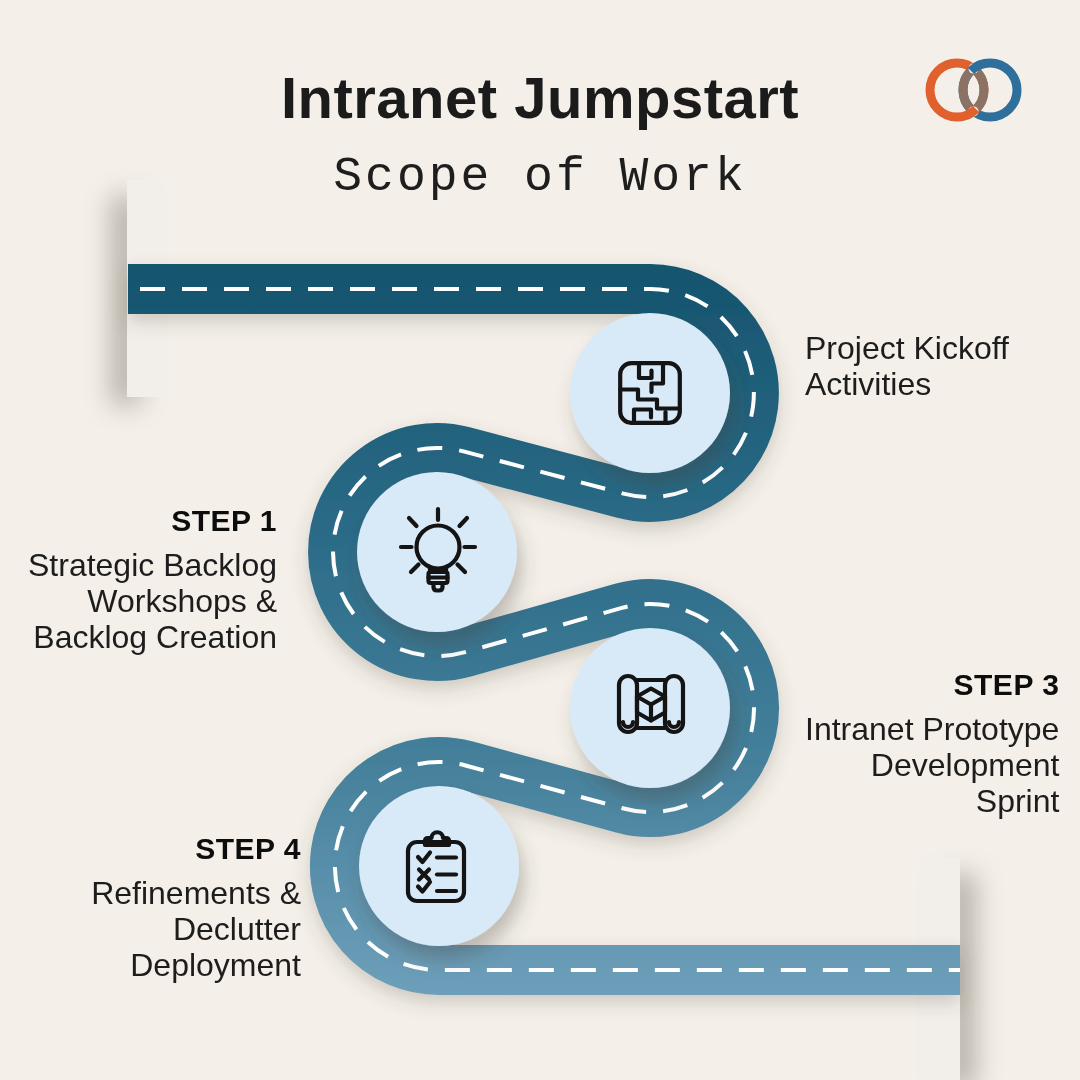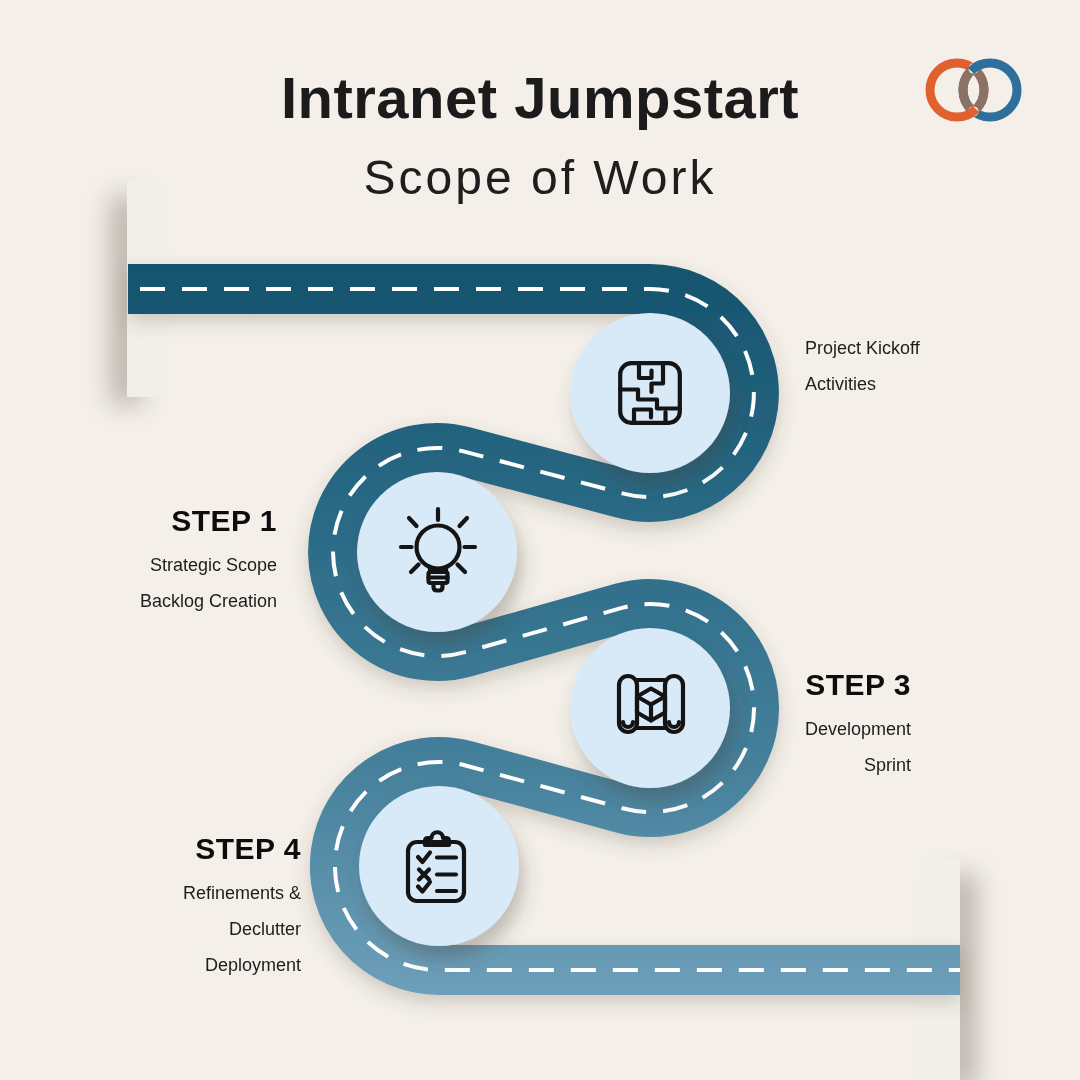--- a/index.html
+++ b/index.html
@@ -13,27 +13,27 @@
           box-shadow:-20px 12px 26px -4px rgba(96,86,74,.40);}
   #bar-br{left:920px;top:858px;width:40px;height:222px;
           box-shadow:20px 12px 26px -4px rgba(96,86,74,.40);}
   #road-svg{position:absolute;left:0;top:0;}
   .hdr-title{
     position:absolute;top:64px;left:0;width:1080px;text-align:center;
     font-size:58px;font-weight:700;color:#1B1B1B;letter-spacing:.5px;
   }
   .hdr-sub{
     position:absolute;top:150px;left:0;width:1080px;text-align:center;
-    font-family:Liberation Sans, sans-serif;font-weight:200;
+    font-family:Liberation Mono, monospace;font-weight:200;
     font-size:48px;letter-spacing:3px;color:#1E1E1E;
   }
   #logo{position:absolute;left:923px;top:56px;}
   .step{position:absolute;color:#1D1D1D;}
   .step .lbl{font-size:30px;font-weight:700;color:#0D0D0D;letter-spacing:.5px;margin-bottom:9px;}
-  .step .ln{font-size:18px;line-height:36px;white-space:nowrap;}
+  .step .ln{font-size:32px;line-height:36px;white-space:nowrap;}
   .s1{left:805px;top:330px;text-align:left;}
   .s2{right:803px;top:504px;text-align:right;}
   .s3{left:805px;top:668px;text-align:right;}
   .s4{right:779px;top:832px;text-align:right;}
 </style>
 </head>
 <body>
 
 <div id="bar-tl" class="decor-bar"></div>
 <div id="bar-br" class="decor-bar"></div>
@@ -141,26 +141,28 @@
   <path d="M53.1 53.1 A27 27 0 0 1 43.2 59.4" fill="none" stroke="#E0612E" stroke-width="9"></path>
 </svg>
 
 <div class="step s1">
   <div class="ln">Project Kickoff</div>
   <div class="ln">Activities</div>
 </div>
 
 <div class="step s2">
   <div class="lbl">STEP 1</div>
-  <div class="ln">Strategic Scope</div>
+  <div class="ln">Strategic Backlog</div>
+  <div class="ln">Workshops &amp;</div>
   <div class="ln">Backlog Creation</div>
 </div>
 
 <div class="step s3">
   <div class="lbl">STEP 3</div>
+  <div class="ln">Intranet Prototype</div>
   <div class="ln">Development</div>
   <div class="ln">Sprint</div>
 </div>
 
 <div class="step s4">
   <div class="lbl">STEP 4</div>
   <div class="ln">Refinements &amp;</div>
   <div class="ln">Declutter</div>
   <div class="ln">Deployment</div>
 </div>

